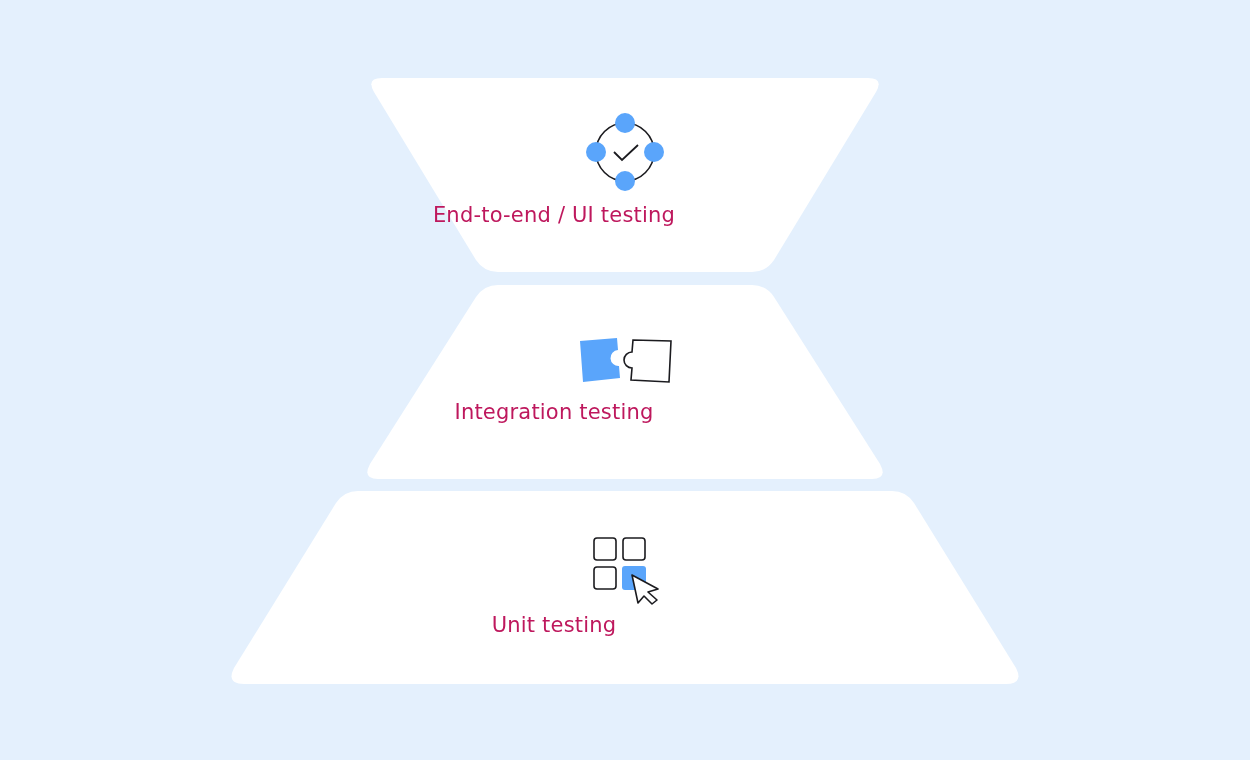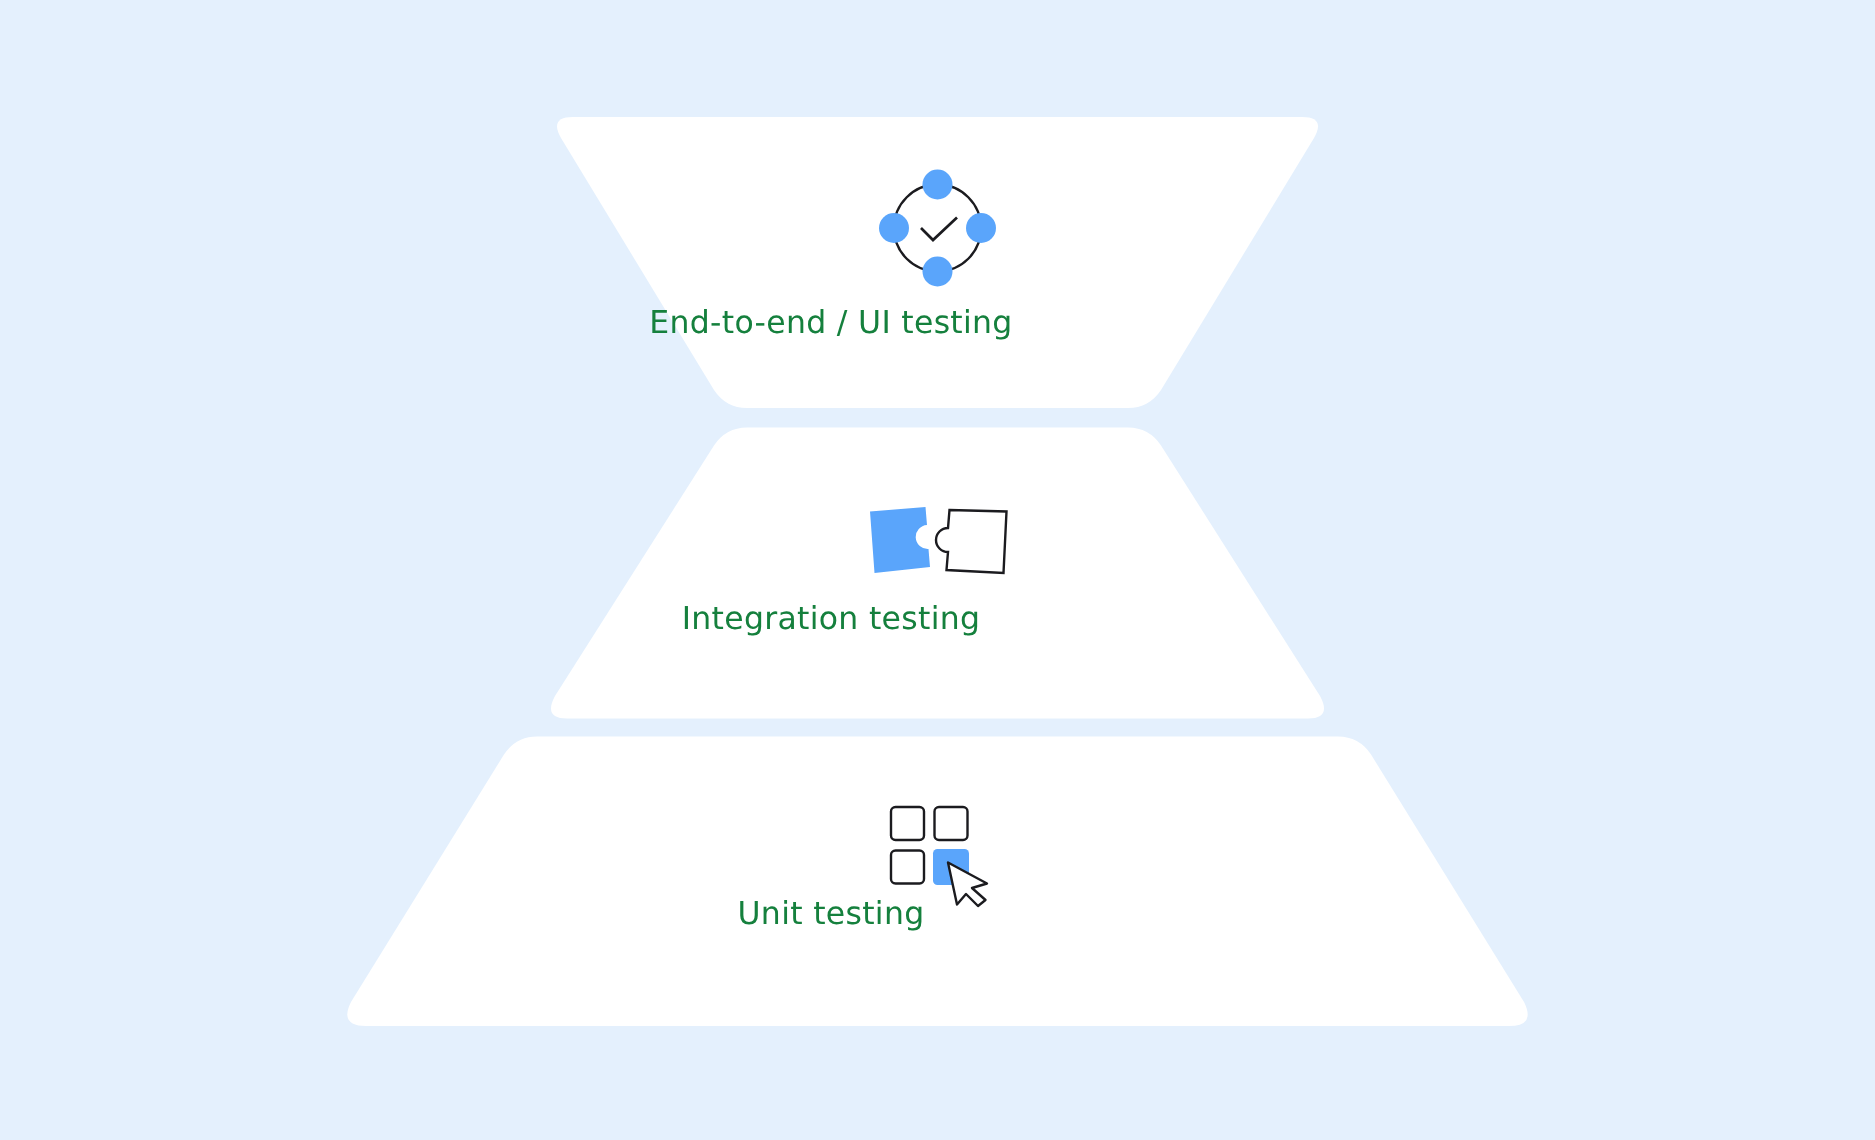--- a/index.html
+++ b/index.html
@@ -3,21 +3,21 @@
 <meta charset="utf-8">
 <style>
   html, body { margin:0; padding:0; }
   body {
     width:1250px; height:760px; background:#e4f0fd; position:relative; overflow:hidden;
     font-family:"Liberation Sans", sans-serif;
   }
   svg.shapes { position:absolute; left:0; top:0; }
   .tier-label {
     position:absolute; left:0; width:1108px; text-align:center;
-    font-size:21px; color:#15803d; letter-spacing:0.2px;
+    font-size:21px; color:#be185d; letter-spacing:0.2px;
     font-family:"DejaVu Sans", sans-serif;
   }
   .icon { position:absolute; }
 </style>
 </head>
 <body>
 
 <svg class="shapes" width="1250" height="760" viewBox="0 0 1250 760">
 
   <path d="M382,78 L868,78 Q884,78 876,92 L774,260 Q766,272 752,272 L498,272 Q484,272 476,260 L374,92 Q366,78 382,78 Z" fill="#ffffff"></path>
@@ -43,13 +43,13 @@
 </svg>
 <div class="tier-label" style="top:400px;">Integration testing</div>
 
 <svg class="icon" style="left:590px;top:534px;" width="80" height="75" viewBox="0 0 80 75">
   <rect x="4" y="4" width="22" height="22" rx="3" fill="none" stroke="#1b1b1f" stroke-width="1.6"></rect>
   <rect x="33" y="4" width="22" height="22" rx="3" fill="none" stroke="#1b1b1f" stroke-width="1.6"></rect>
   <rect x="4" y="33" width="22" height="22" rx="3" fill="none" stroke="#1b1b1f" stroke-width="1.6"></rect>
   <rect x="32" y="32" width="24" height="24" rx="3" fill="#5aa5fb"></rect>
   <path d="M42,41 L68,55 L58,58 L67,66 L62,70 L54,62 L48,69 Z" fill="#ffffff" stroke="#1b1b1f" stroke-width="1.6" stroke-linejoin="round"></path>
 </svg>
-<div class="tier-label" style="top:597px;">Unit testing</div>
+<div class="tier-label" style="top:613px;">Unit testing</div>
 
 </body></html>

